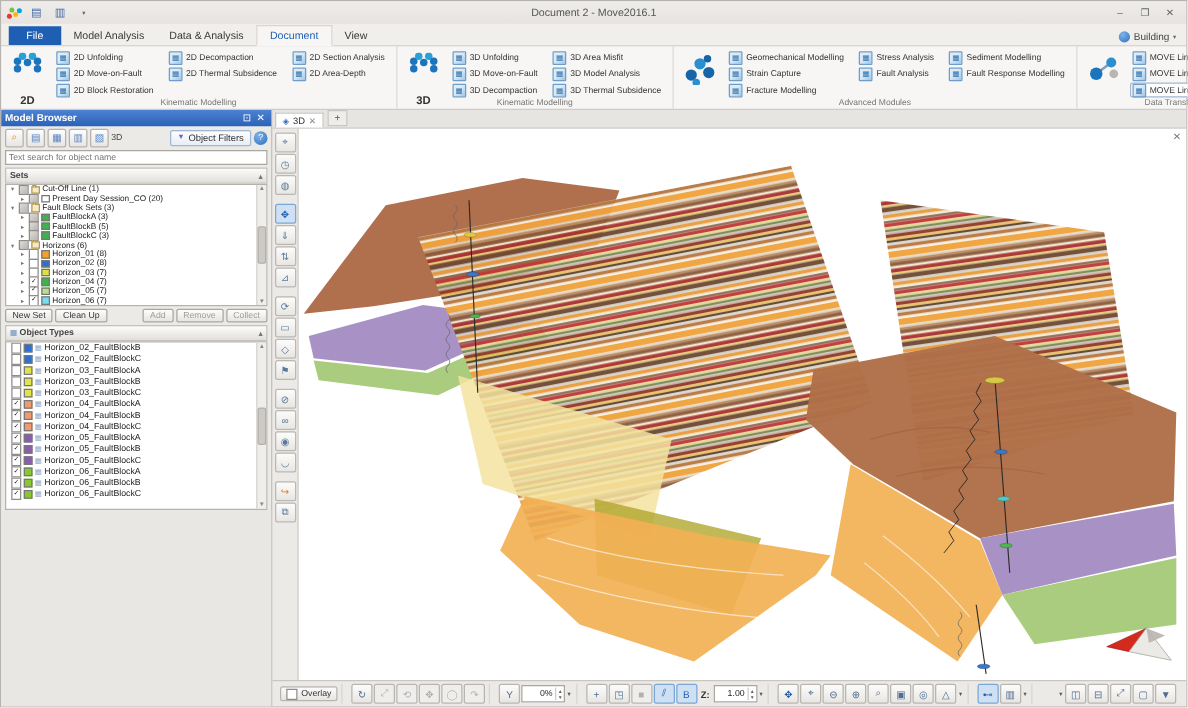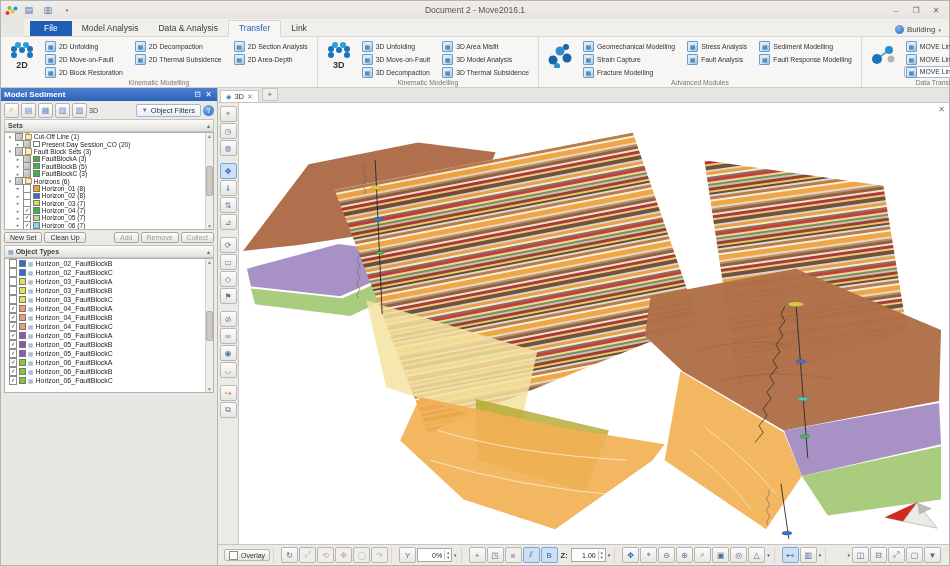--- a/index.html
+++ b/index.html
@@ -6,32 +6,32 @@
   body{width:950px;height:566px;overflow:hidden;font-family:"Liberation Sans",sans-serif;background:#e9e7e4;color:#333;-webkit-font-smoothing:antialiased;}
   .app{width:950px;height:566px;display:flex;flex-direction:column;border:1px solid #b7b4b0;box-sizing:border-box;}
   
   .titlebar{height:18px;display:flex;align-items:center;background:linear-gradient(#efedeb,#e6e3e0);position:relative;flex:0 0 auto;}
   .qat{display:flex;align-items:center;gap:3px;padding-left:4px;}
   .qbtn{width:14px;height:12px;display:flex;align-items:center;justify-content:center;font-size:9px;color:#4d6fa8;border:1px solid transparent;border-radius:2px;}
   .title{position:absolute;left:0;right:0;text-align:center;font-size:8.5px;color:#555;pointer-events:none;}
   .wincontrols{margin-left:auto;display:flex;gap:2px;padding-right:4px;z-index:2;}
   .wbtn{width:18px;height:13px;font-size:8px;color:#666;display:flex;align-items:center;justify-content:center;border-radius:2px;}
   
-  .tabrow{height:17px;display:flex;align-items:flex-end;background:#f0efec;border-bottom:1px solid #d9d6d2;padding-left:6px;position:relative;flex:0 0 auto;margin-left:23px;}
+  .tabrow{height:17px;display:flex;align-items:flex-end;background:#f0efec;border-bottom:1px solid #d9d6d2;padding-left:6px;position:relative;flex:0 0 auto;}
   .rtab{font-size:8.5px;padding:2px 10px 3px;color:#3a3a3a;cursor:default;}
   .rtab.file{background:#1e5fb4;color:#fff;padding:2px 14px 3px;}
   .rtab.active{background:#f7f6f4;border:1px solid #d9d6d2;border-bottom:1px solid #f7f6f4;color:#1e5fb4;margin-bottom:-1px;}
   .docsbtn{margin-left:auto;margin-right:8px;display:flex;align-items:center;gap:3px;font-size:8px;color:#444;margin-bottom:2px;}
   .docsbtn .ic{width:9px;height:9px;border-radius:50%;background:radial-gradient(circle at 35% 30%,#7fb3e8,#2a6fc0);}
   
   .ribbon{height:50px;background:#f7f6f4;border-bottom:1px solid #cfccc8;display:flex;flex:0 0 auto;}
   .rgroup{position:relative;display:flex;align-items:flex-start;padding:3px 7px 10px 6px;border-right:1px solid #dddad6;}
   .rgroup .caption{position:absolute;bottom:1px;left:0;right:0;text-align:center;font-size:6.8px;color:#777;}
   .bigicon{display:flex;flex-direction:column;align-items:center;margin-right:6px;margin-top:2px;width:30px;}
-  .bigicon .blabel{font-size:9px;font-weight:bold;color:#333;margin-top:1px;}
+  .bigicon .blabel{font-size:9px;font-weight:bold;color:#333;margin-top:16px;}
   .rcols{display:flex;gap:8px;}
   .rcol{display:flex;flex-direction:column;gap:1px;}
   .ritem{display:flex;align-items:center;gap:3px;font-size:6.8px;white-space:nowrap;color:#333;padding:0 1px;border:1px solid transparent;border-radius:2px;height:10px;}
   .ritem.boxed{border:1px solid #9fb8d4;background:#fff;}
   .rico{width:9px;height:9px;flex:0 0 auto;border:1px solid #6f9dc8;background:linear-gradient(135deg,#dcecf9 40%,#9fc6e8);border-radius:1px;display:flex;align-items:center;justify-content:center;font-size:6px;color:#2a6da8;}
   .rspacer{flex:1;}
   
   .main{flex:1;display:flex;min-height:0;}
   
   .panel{width:216px;flex:0 0 auto;background:#eceae7;border-right:1px solid #b9b6b2;display:flex;flex-direction:column;font-size:7px;}
@@ -126,22 +126,22 @@
       <span class="wbtn">❐</span>
       <span class="wbtn">✕</span>
     </div>
   </div>
 
   <div class="tabrow">
     <span id="tabs-host" style="display:flex;align-items:flex-end;">
         <span class="rtab file">File</span>
         <span class="rtab">Model Analysis</span>
         <span class="rtab">Data &amp; Analysis</span>
-        <span class="rtab active">Transfer</span>
-        <span class="rtab">Link</span>
+        <span class="rtab active">Document</span>
+        <span class="rtab">View</span>
       </span>
     <span class="docsbtn">
       <span class="ic"></span>
       <span>Building</span>
       <span style="font-size:5px;color:#666">▾</span>
     </span>
   </div>
 
   <div class="ribbon" id="ribbon-host">
       <div class="rgroup">
@@ -321,37 +321,40 @@
         </div>
         <div class="caption">Data Transfer</div>
       </div>
       <div class="rspacer"></div>
     </div>
 
   <div class="main">
 
     <div class="panel">
       <div class="phead">
-        <span>Model Sediment</span>
+        <span>Model Browser</span>
         <span class="sp"></span>
         <span class="hbtn">⊡</span>
         <span class="hbtn">✕</span>
       </div>
       <div class="ptools">
         <span class="tbtn" style="color:#e0861a">⌕</span>
         <span class="tbtn">▤</span>
         <span class="tbtn">▦</span>
         <span class="tbtn">▥</span>
         <span class="tbtn">▧</span>
         <span style="font-size:7px;color:#444">3D</span>
         <span class="clearf">
           <span style="color:#7a5fb5;font-size:6px">▼</span>
           <span>Object Filters</span>
         </span>
         <span class="helpbtn">?</span>
+      </div>
+      <div class="searchrow">
+        <input placeholder="Text search for object name" style="">
       </div>
       <div class="secthead">
         <span>Sets</span>
         <span class="sp"></span>
           <span class="carr">▴</span>
       </div>
       <div class="listbox treelist">
         <div id="tree-host">
             <div class="trow" style="padding-left: 2px;">
               <span class="arr">▾</span>

